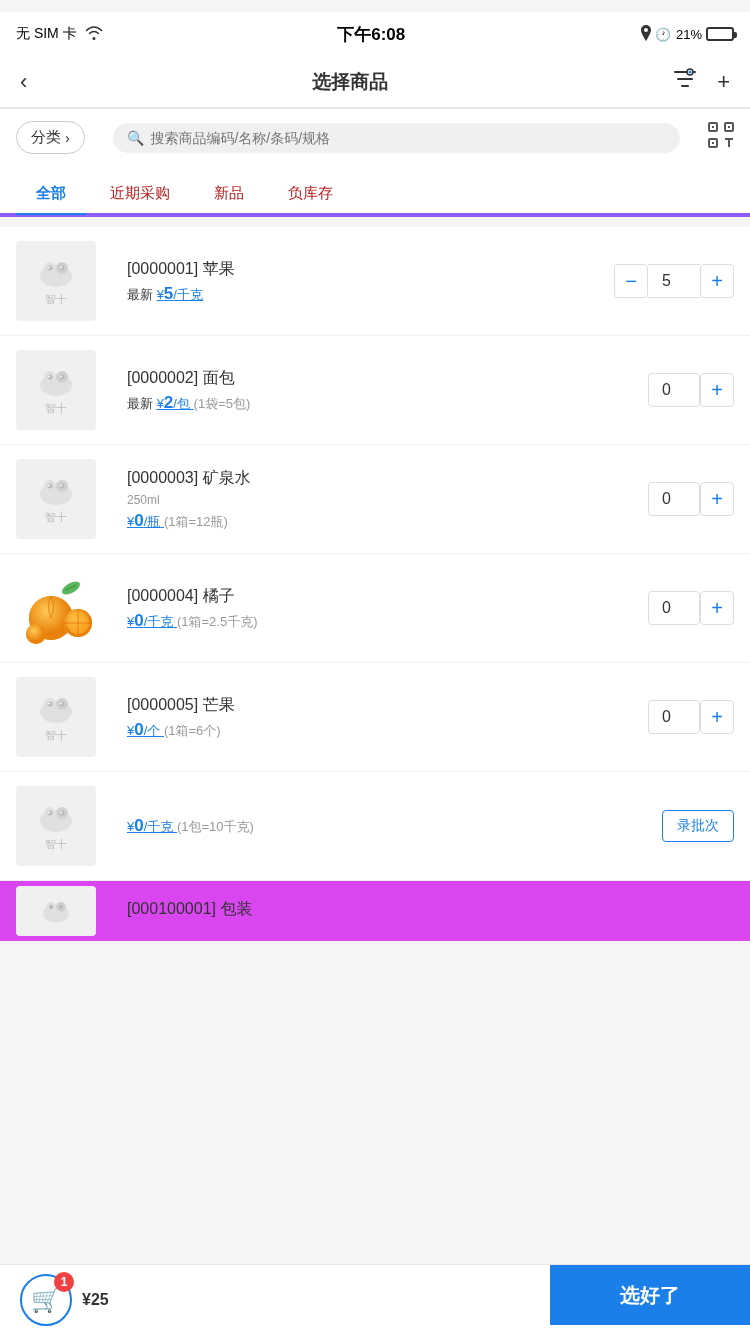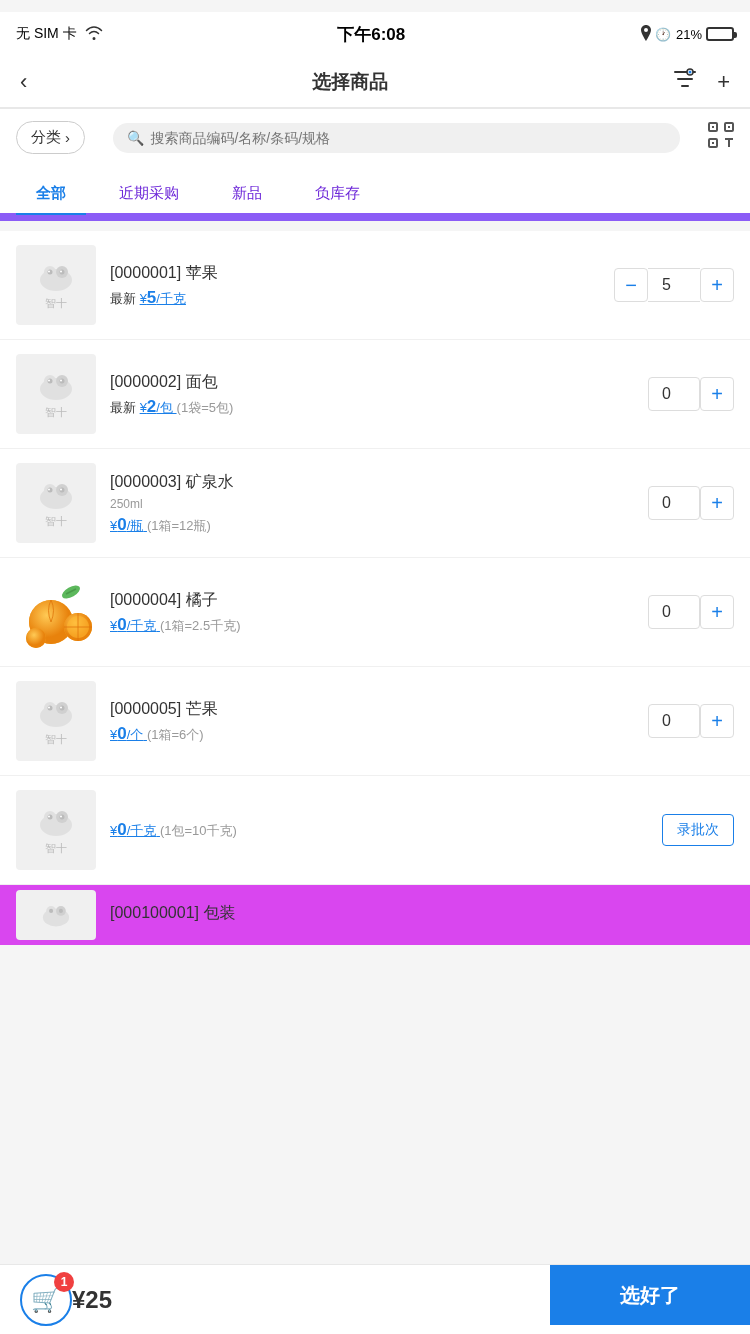--- a/index.html
+++ b/index.html
@@ -80,26 +80,26 @@
       border: none; background: transparent; font-size: 14px;
       color: #999; outline: none; width: 100%;
     }
     .scan-icon { font-size: 20px; color: #555; cursor: pointer; }
 
     
     .tab-bar {
       background: #fff;
       display: flex;
       padding: 10px 16px 0;
-      gap: 13px;
-      border-bottom: 8px solid #8b5cf6;
+      gap: 4px;
+      border-bottom: 4px solid #8b5cf6;
     }
     .tab-item {
       padding: 8px 20px 10px;
-      font-size: 15px; color: #6d28d9;
+      font-size: 15px; color: #b91c1c;
       cursor: pointer; border-bottom: 2px solid transparent;
       margin-bottom: -2px;
     }
     .tab-item.active {
       color: #1a7fe8; border-bottom: 2px solid #1a7fe8; font-weight: 600;
       border-radius: 2px 2px 0 0;
     }
 
     
     .section-spacer { height: 10px; background: #f5f5f5; }
@@ -109,21 +109,21 @@
     .product-item {
       display: flex; align-items: center;
       padding: 14px 16px;
       border-bottom: 1px solid #f0f0f0;
       background: #fff;
     }
     .product-image {
       width: 80px; height: 80px; border-radius: 4px;
       background: #f0f0f0; overflow: hidden;
       display: flex; align-items: center; justify-content: center;
-      flex-shrink: 0; margin-right: 14px;
+      flex-shrink: 0; margin-right: 31px;
     }
     .owl-placeholder {
       display: flex; flex-direction: column; align-items: center; justify-content: center;
       width: 100%; height: 100%;
     }
     .owl-text { font-size: 11px; color: #bbb; margin-top: 2px; }
 
     .product-info { flex: 1; min-width: 0; }
     .product-name { font-size: 16px; color: #333; margin-bottom: 4px; font-weight: 500; }
     .product-spec { font-size: 12px; color: #999; margin-bottom: 4px; }
@@ -173,21 +173,21 @@
       display: flex; align-items: center; justify-content: center;
       cursor: pointer; position: relative;
     }
     .cart-icon { font-size: 24px; color: #1a7fe8; }
     .cart-badge {
       position: absolute; top: -4px; right: -4px;
       background: #f04040; color: #fff; border-radius: 50%;
       width: 20px; height: 20px; font-size: 12px; font-weight: 700;
       display: flex; align-items: center; justify-content: center;
     }
-    .cart-total { font-size: 24px; font-weight: 700; color: #333; margin-left: 0; }
+    .cart-total { font-size: 16px; font-weight: 700; color: #333; margin-left: 10px; }
     .confirm-btn {
       position: absolute; right: 0; top: 0; bottom: 9px;
       width: 200px; background: #1a7fe8; color: #fff;
       border: none; font-size: 20px; font-weight: 600;
       cursor: pointer; display: flex; align-items: center; justify-content: center;
     }
 
     
     .orange-image {
       background: #fff;

